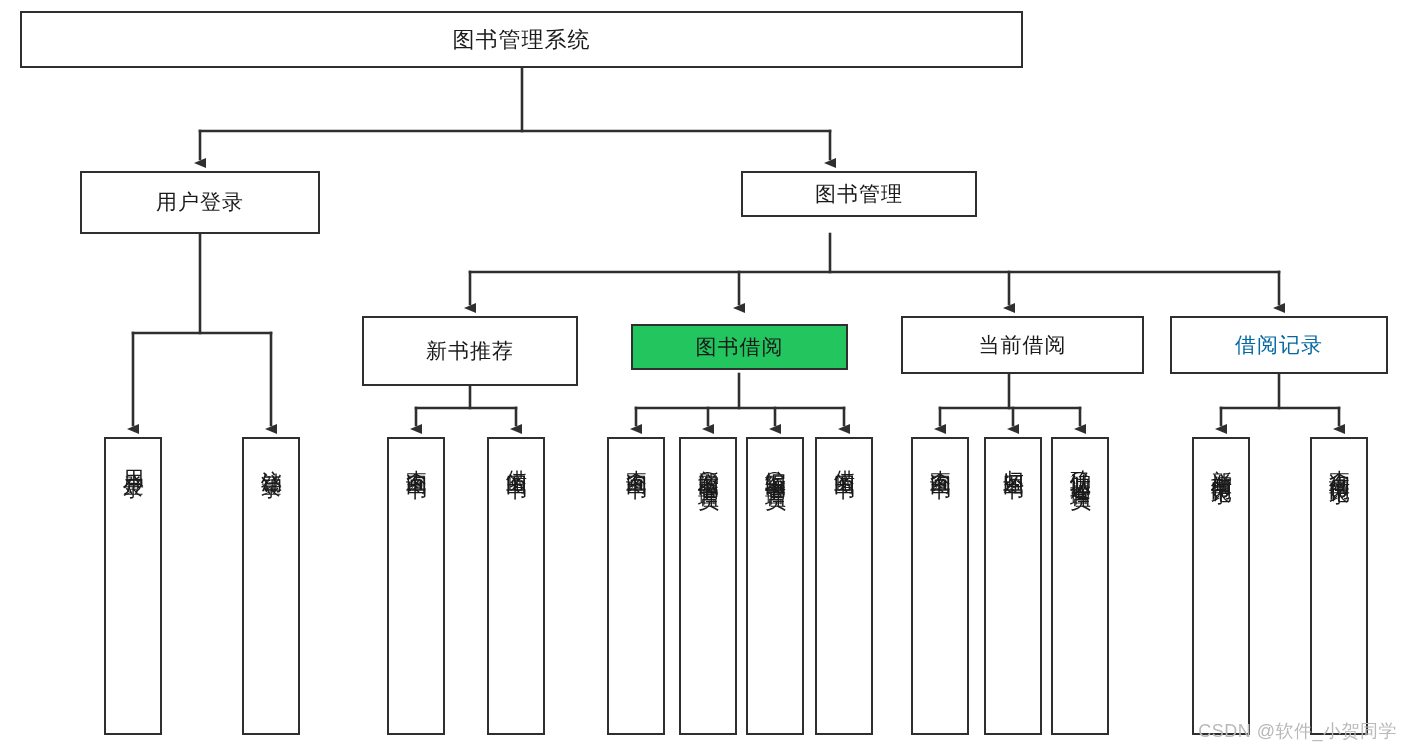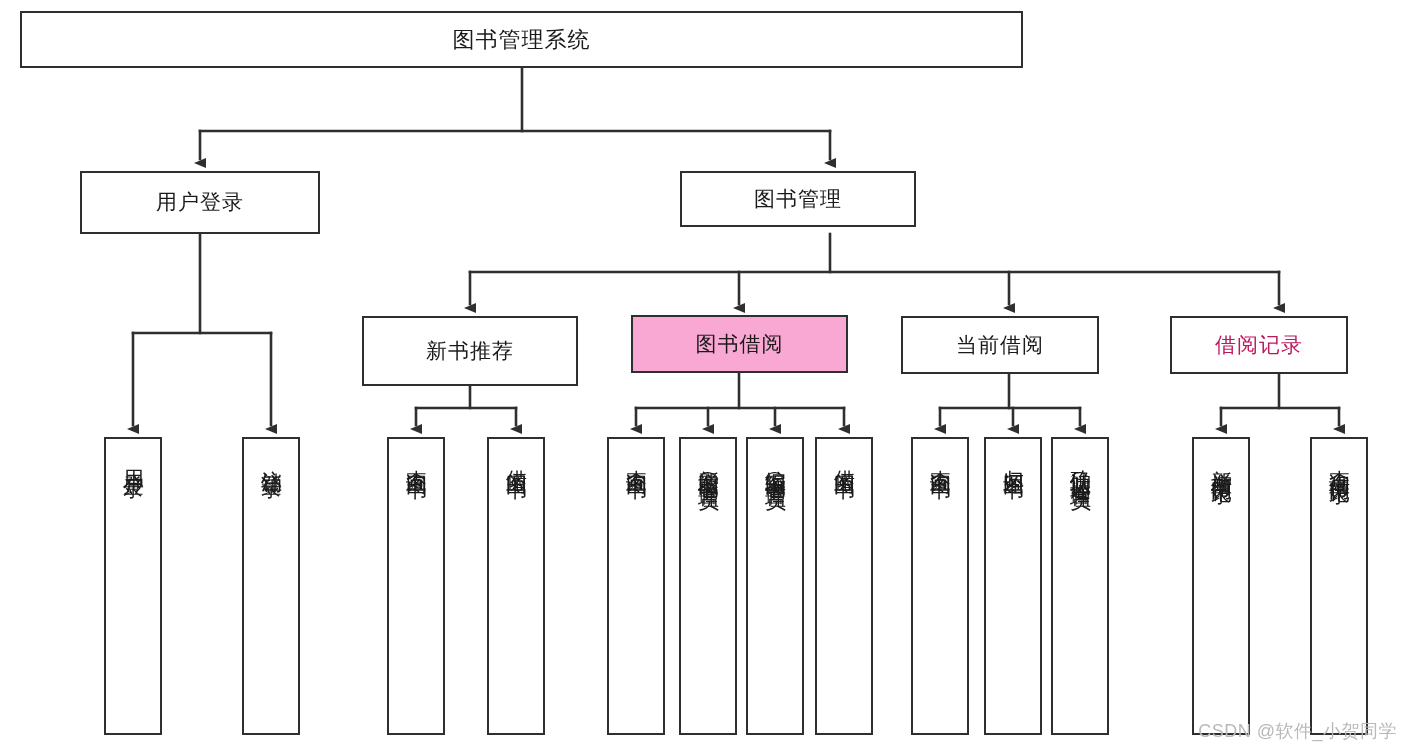--- a/index.html
+++ b/index.html
@@ -125,34 +125,34 @@
     </g>
   </svg>
 
   <div class="node root" id="node-root" style="left: 20px; top: 11px; width: 1003px; height: 57px; border-color: rgb(47, 47, 47); background: rgb(255, 255, 255); color: rgb(26, 26, 26);">
     <span class="label">图书管理系统</span>
   </div>
 
   <div class="node lvl2" id="node-l2-0" style="left: 80px; top: 171px; width: 240px; height: 63px; border-color: rgb(47, 47, 47); background: rgb(255, 255, 255); color: rgb(26, 26, 26);">
     <span class="label">用户登录</span>
   </div>
-  <div class="node lvl2" id="node-l2-1" style="left: 680px; top: 171px; width: 236px; height: 56px; border-color: rgb(47, 47, 47); background: rgb(255, 255, 255); color: rgb(26, 26, 26);">
+  <div class="node lvl2" id="node-l2-1" style="left: 741px; top: 171px; width: 236px; height: 46px; border-color: rgb(47, 47, 47); background: rgb(255, 255, 255); color: rgb(26, 26, 26);">
     <span class="label">图书管理</span>
   </div>
 
   <div class="node lvl3" id="node-l3-0" style="left: 362px; top: 316px; width: 216px; height: 70px; border-color: rgb(47, 47, 47); background: rgb(255, 255, 255); color: rgb(26, 26, 26);">
     <span class="label">新书推荐</span>
   </div>
-  <div class="node lvl3" id="node-l3-1" style="left: 631px; top: 315px; width: 217px; height: 58px; border-color: rgb(47, 47, 47); background: #f9a8d4; color: rgb(26, 26, 26);">
+  <div class="node lvl3" id="node-l3-1" style="left: 631px; top: 324px; width: 217px; height: 46px; border-color: rgb(47, 47, 47); background: #22c55e; color: rgb(26, 26, 26);">
     <span class="label">图书借阅</span>
   </div>
-  <div class="node lvl3" id="node-l3-2" style="left: 901px; top: 316px; width: 198px; height: 58px; border-color: rgb(47, 47, 47); background: rgb(255, 255, 255); color: rgb(26, 26, 26);">
+  <div class="node lvl3" id="node-l3-2" style="left: 901px; top: 316px; width: 243px; height: 58px; border-color: rgb(47, 47, 47); background: rgb(255, 255, 255); color: rgb(26, 26, 26);">
     <span class="label">当前借阅</span>
   </div>
-  <div class="node lvl3" id="node-l3-3" style="left: 1170px; top: 316px; width: 178px; height: 58px; border-color: rgb(47, 47, 47); background: rgb(255, 255, 255); color: #be185d;">
+  <div class="node lvl3" id="node-l3-3" style="left: 1170px; top: 316px; width: 218px; height: 58px; border-color: rgb(47, 47, 47); background: rgb(255, 255, 255); color: #0369a1;">
     <span class="label">借阅记录</span>
   </div>
 
   <div class="node leaf" id="node-leaf-0" style="left: 104px; top: 437px; width: 58px; height: 298px; border-color: rgb(47, 47, 47); background: rgb(255, 255, 255); color: rgb(26, 26, 26);">
     <span class="label">用户登录</span>
   </div>
   <div class="node leaf" id="node-leaf-1" style="left: 242px; top: 437px; width: 58px; height: 298px; border-color: rgb(47, 47, 47); background: rgb(255, 255, 255); color: rgb(26, 26, 26);">
     <span class="label">注销登录</span>
   </div>
   <div class="node leaf" id="node-leaf-2" style="left: 387px; top: 437px; width: 58px; height: 298px; border-color: rgb(47, 47, 47); background: rgb(255, 255, 255); color: rgb(26, 26, 26);">

